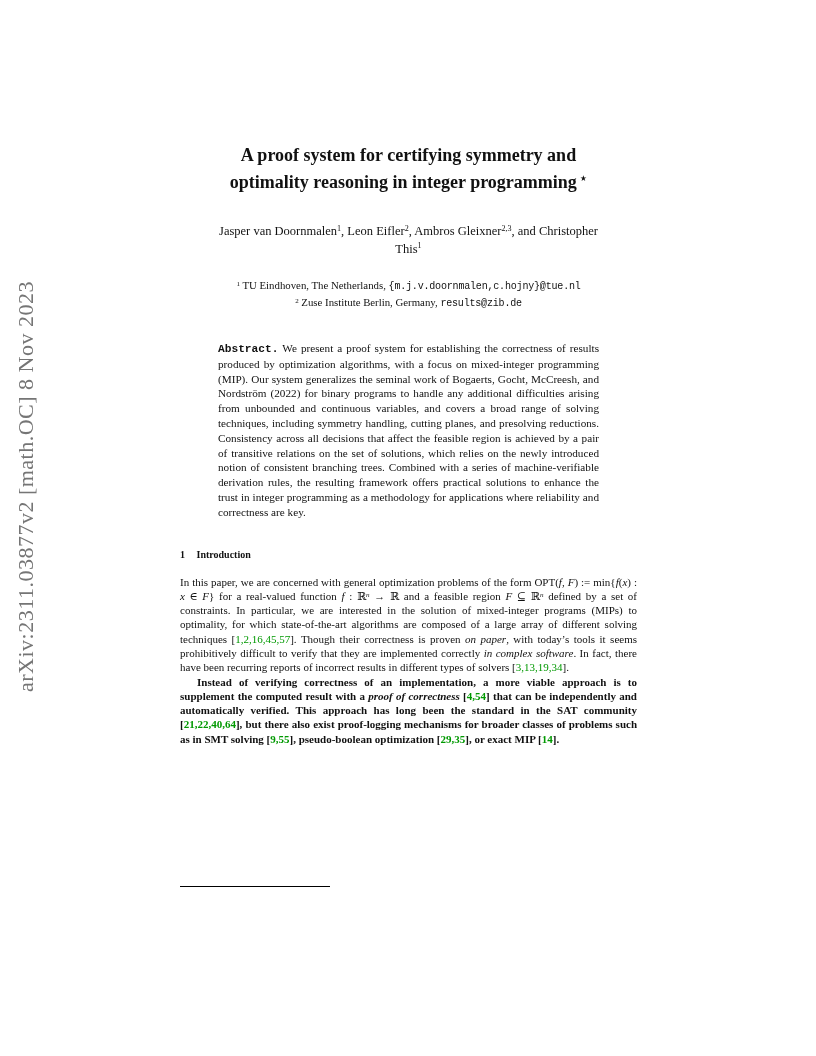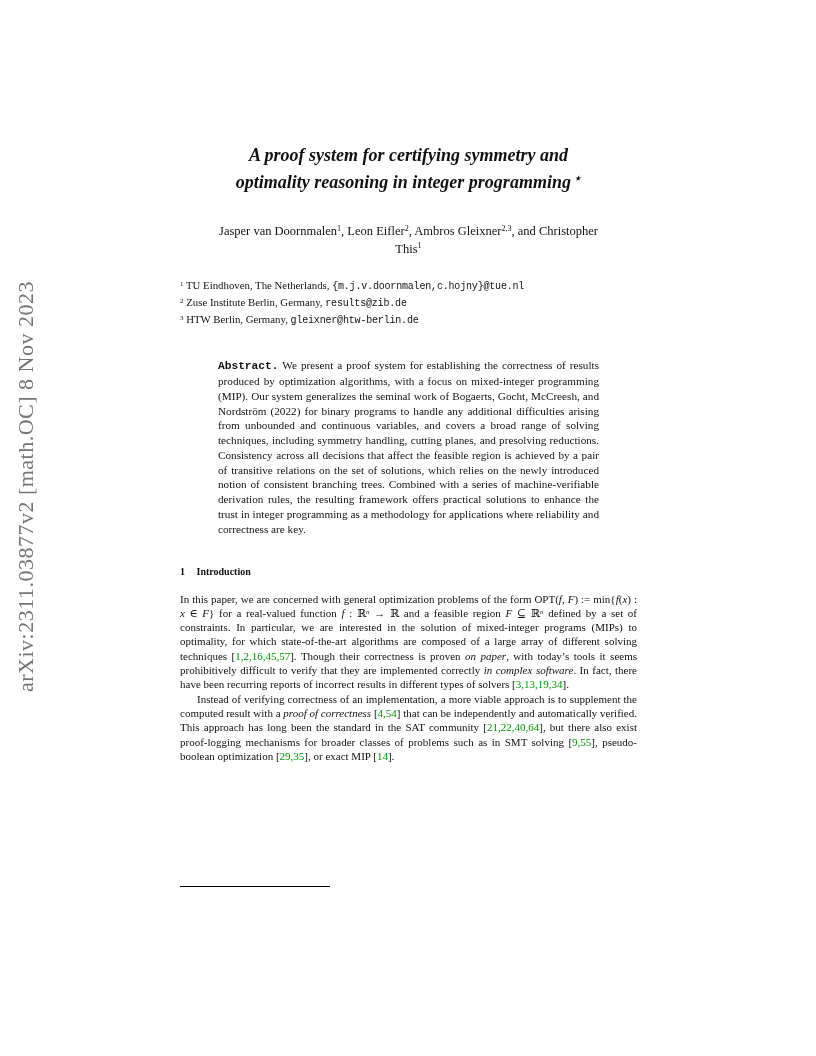--- a/index.html
+++ b/index.html
@@ -42,33 +42,33 @@
     display: flex;
     flex-direction: column;
   }
 
   .title {
     margin: 142px 0 0;
     font-size: 18px;
     line-height: 1.5;
     font-weight: 700;
     text-align: center;
-    font-style: italic;
   }
   .authors {
     margin-top: 27px;
     font-size: 12.5px;
     line-height: 1.4;
     text-align: center;
     font-family: Liberation Serif, serif;
   }
   .affiliations {
     margin-top: 19px;
     font-size: 10.8px;
     line-height: 1.5;
+    text-align: center;
   }
   .abstract {
     margin: 30px 38px 0;
     font-size: 11.2px;
     line-height: 1.32;
     text-align: justify;
   }
   .section-heading {
     margin: 29px 0 0;
     font-size: 10px;
@@ -77,20 +77,21 @@
   .sec-num { margin-right: 1.15em; }
   .body-par {
     margin: 15px 0 0;
     font-size: 11px;
     line-height: 1.3;
     text-align: justify;
   }
   .body-par.indent {
     margin-top: 0;
     text-indent: 17px;
+    font-weight: bold;
   }
   .footnote {
     margin-top: auto;
     margin-bottom: 164px;
     font-size: 10.8px;
     line-height: 1.38;
   }
   .footnote-rule {
     width: 150px;
     border-top: 1px solid #000;
@@ -134,21 +135,20 @@
 
   <div class="content">
 
     <h1 class="title"><span>A proof system for certifying symmetry and</span><br><span>optimality reasoning in integer programming</span><span class="seg-sup"> ⋆</span></h1>
 
     <div class="authors"><span>Jasper van Doornmalen</span><span class="seg-sup">1</span><span>, Leon Eifler</span><span class="seg-sup">2</span><span>, Ambros Gleixner</span><span class="seg-sup">2,3</span><span>, and Christopher</span><br><span>This</span><span class="seg-sup">1</span></div>
 
     <div class="affiliations">
       <div class="aff"><span class="seg-sup">1</span><span> TU Eindhoven, The Netherlands, </span><span class="seg-tt">{m.j.v.doornmalen,c.hojny}@tue.nl</span></div>
       <div class="aff"><span class="seg-sup">2</span><span> Zuse Institute Berlin, Germany, </span><span class="seg-tt">results@zib.de</span></div>
-      <div class="aff"><span class="seg-sup">3</span><span> HTW Berlin, Germany, </span><span class="seg-tt">gleixner@htw-berlin.de</span></div>
     </div>
 
     <div class="abstract"><span class="seg-b">Abstract.</span><span> We present a proof system for establishing the correctness of results produced by optimization algorithms, with a focus on mixed-integer programming (MIP). Our system generalizes the seminal work of Bogaerts, Gocht, McCreesh, and Nordström (2022) for binary programs to handle any additional difficulties arising from unbounded and continuous variables, and covers a broad range of solving techniques, including symmetry handling, cutting planes, and presolving reductions. Consistency across all decisions that affect the feasible region is achieved by a pair of transitive relations on the set of solutions, which relies on the newly introduced notion of consistent branching trees. Combined with a series of machine-verifiable derivation rules, the resulting framework offers practical solutions to enhance the trust in integer programming as a methodology for applications where reliability and correctness are key.</span></div>
 
     <h2 class="section-heading">
       <span class="sec-num">1</span><span>Introduction</span>
     </h2>
 
     <p class="body-par"><span>In this paper, we are concerned with general optimization problems of the form OPT(</span><span class="seg-i">f, F</span><span>) := min{</span><span class="seg-i">f</span><span>(</span><span class="seg-i">x</span><span>) : </span><span class="seg-i">x</span><span> ∈ </span><span class="seg-i">F</span><span>} for a real-valued function </span><span class="seg-i">f</span><span> : ℝ</span><span class="seg-sup-i">n</span><span> → ℝ and a feasible region </span><span class="seg-i">F</span><span> ⊆ ℝ</span><span class="seg-sup-i">n</span><span> defined by a set of constraints. In particular, we are interested in the solution of mixed-integer programs (MIPs) to optimality, for which state-of-the-art algorithms are composed of a large array of different solving techniques [</span><span class="seg-cite">1,2,16,45,57</span><span>]. Though their correctness is proven </span><span class="seg-i">on paper</span><span>, with today’s tools it seems prohibitively difficult to verify that they are implemented correctly </span><span class="seg-i">in complex software</span><span>. In fact, there have been recurring reports of incorrect results in different types of solvers [</span><span class="seg-cite">3,13,19,34</span><span>].</span></p>
 

